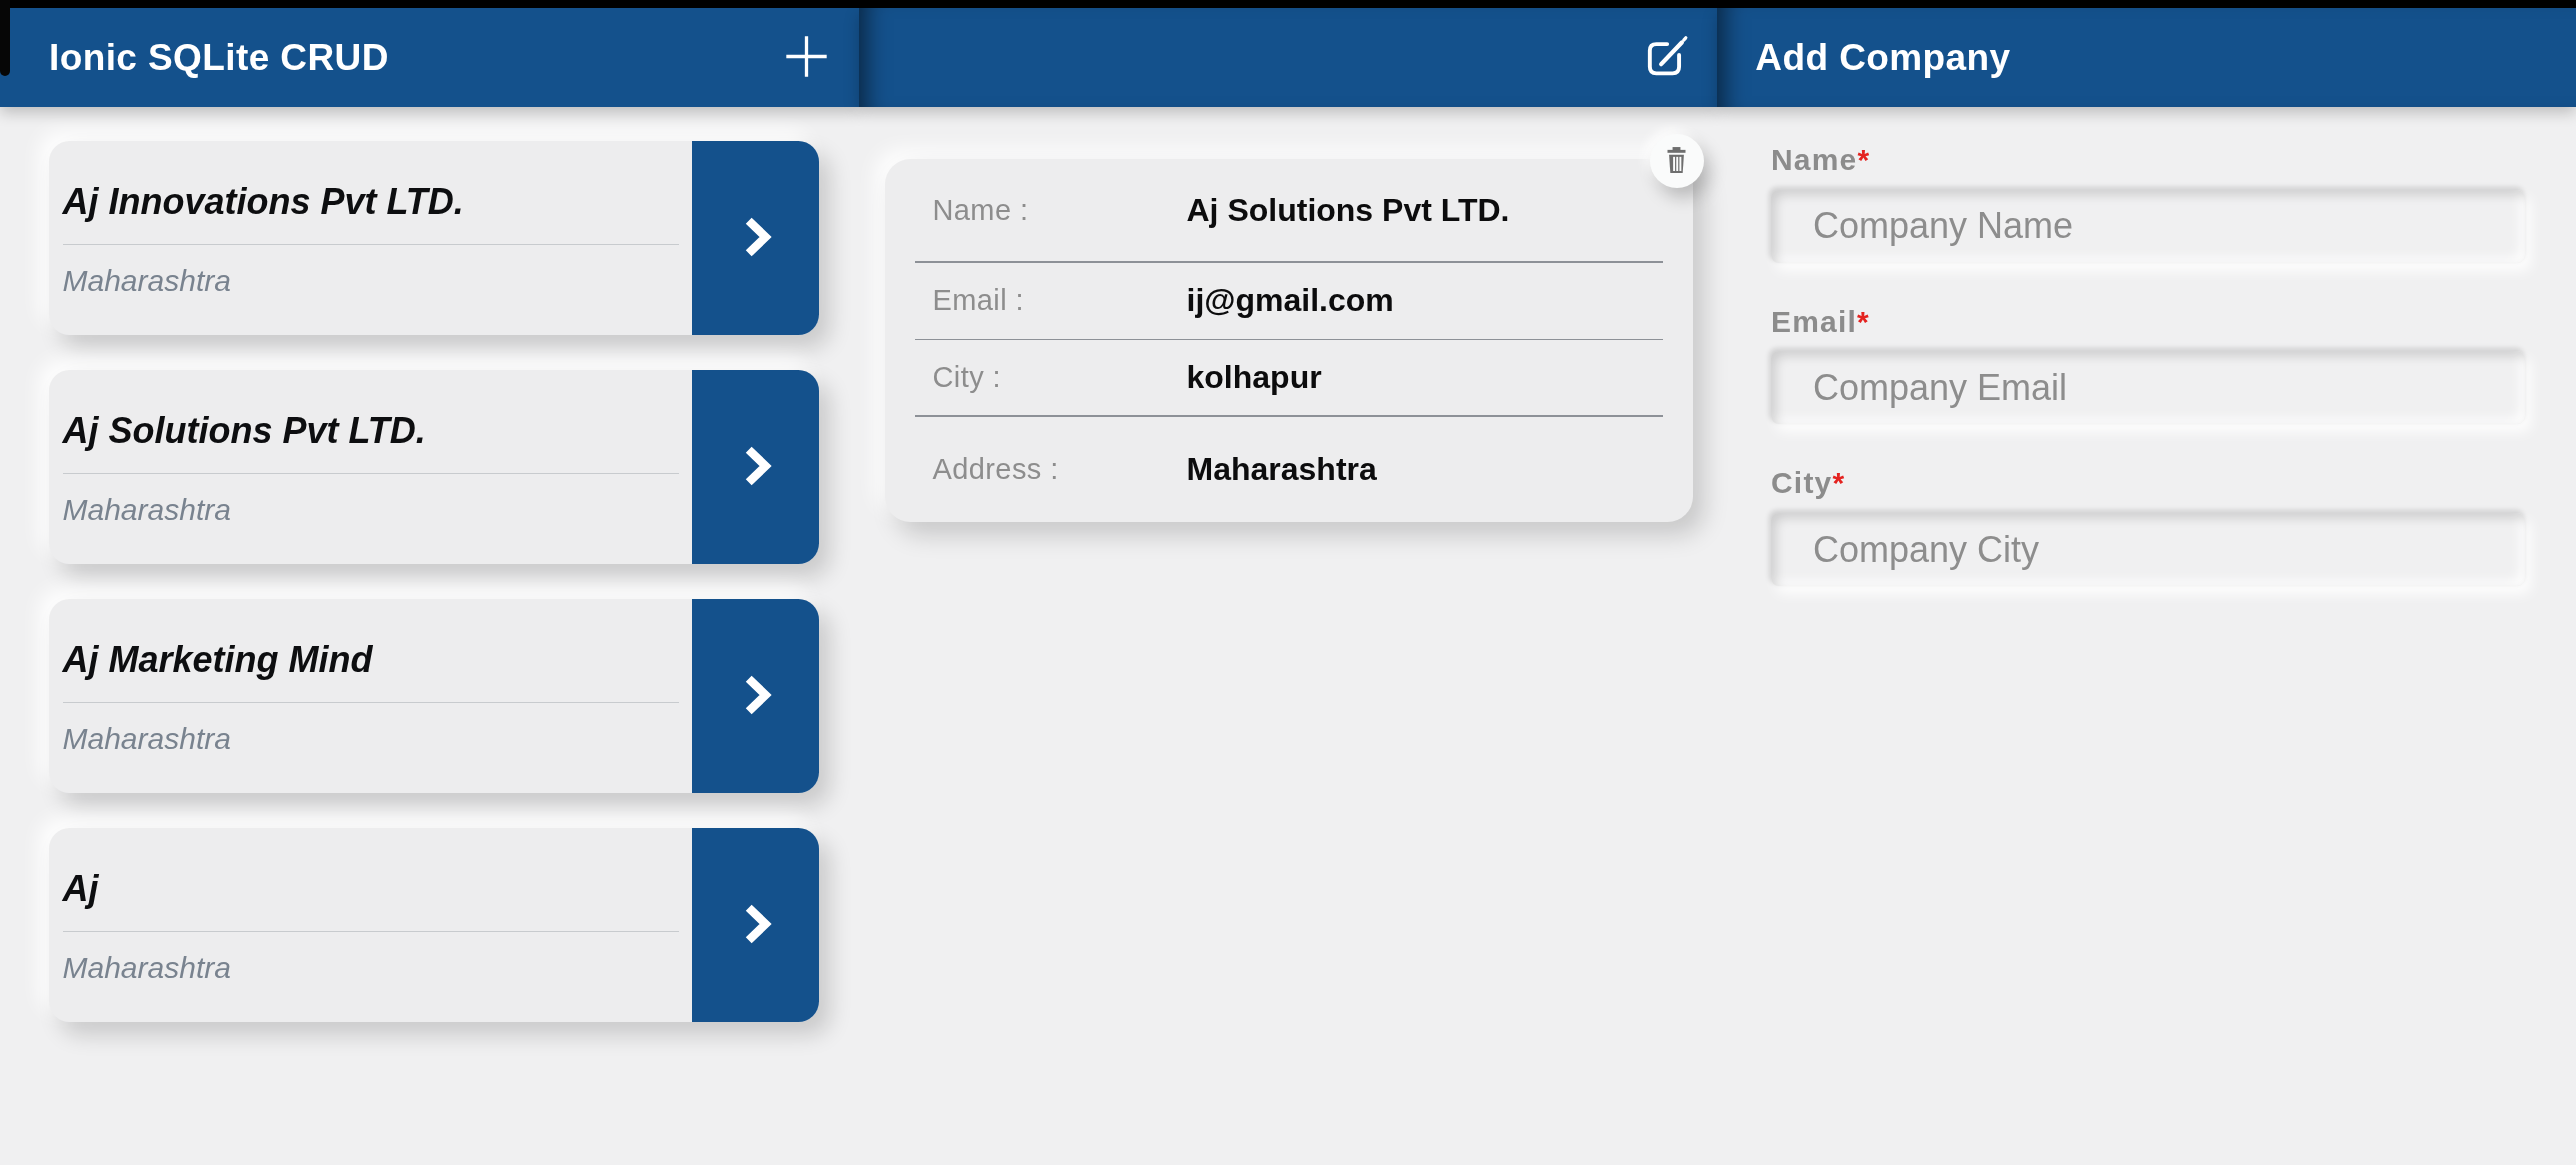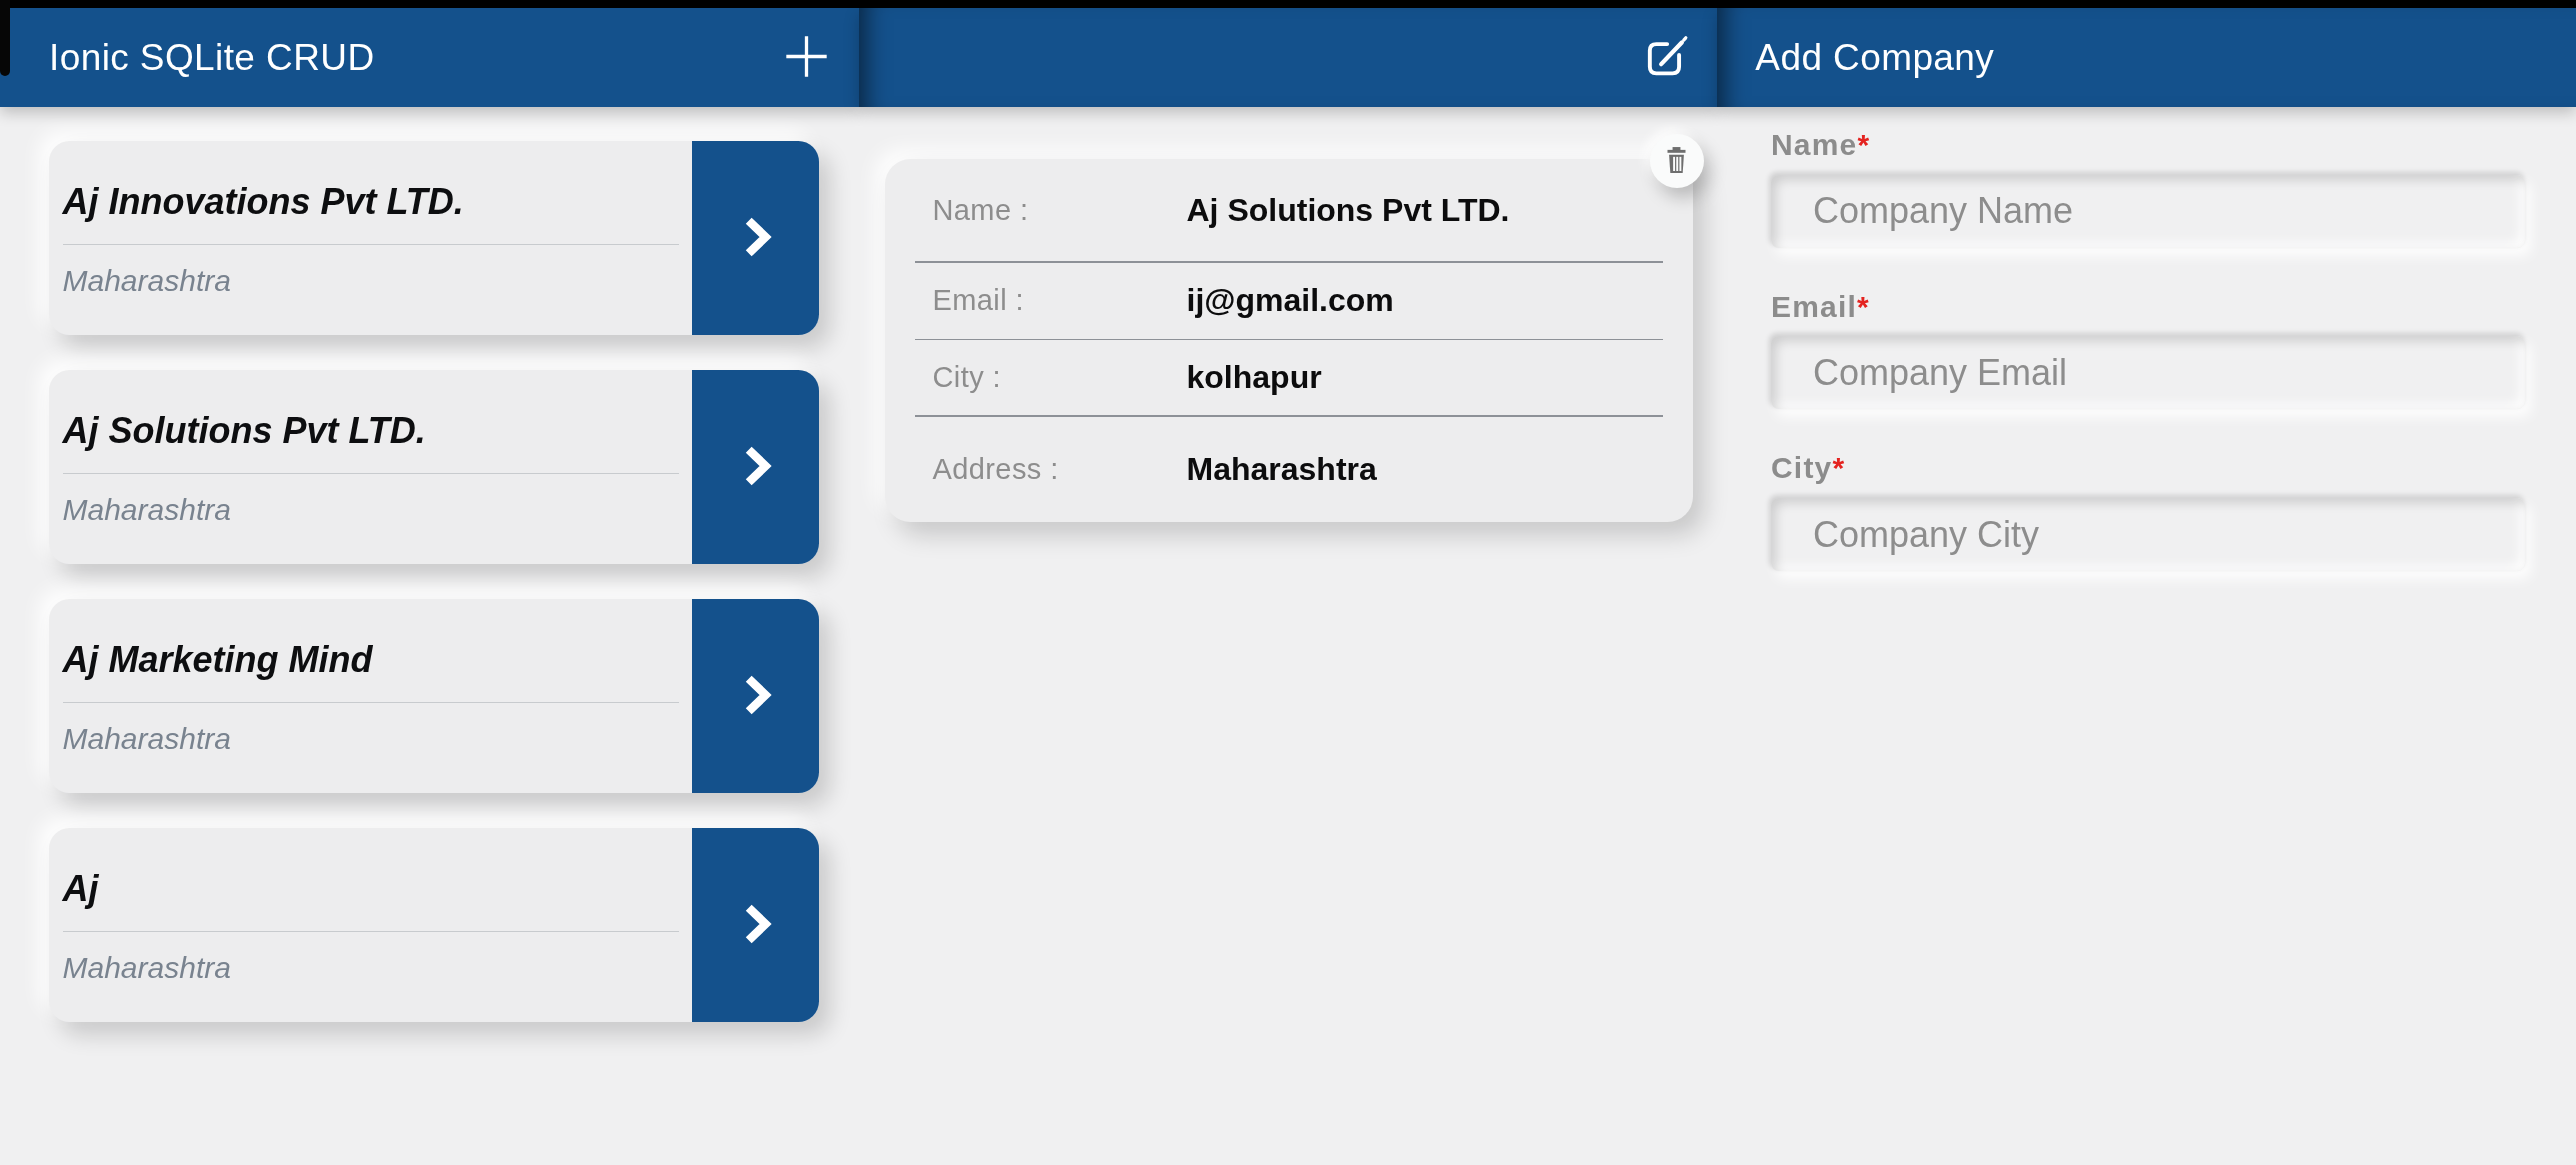--- a/index.html
+++ b/index.html
@@ -14,21 +14,21 @@
   .corner-notch{position:absolute;top:0;left:0;width:10.3px;height:76px;background:#060606;border-radius:0 0 7.2px 7.2px;z-index:41;}
   
   .toolbar-row{position:absolute;top:8px;left:0;width:2576px;height:99px;display:flex;z-index:30;}
   .toolbar{
     width:859px;height:99px;background:#14518C;
     display:flex;align-items:center;
     box-shadow:0 6.4px 14.3px rgba(0,0,0,0.22);
     position:relative;box-sizing:border-box;padding:0 24px 0 38px;
   }
   .toolbar.seam{box-shadow:0 6.4px 14.3px rgba(0,0,0,0.22), inset 24px 0 22px -16px rgba(0,0,0,0.5);}
-  .toolbar .title{color:#ffffff;font-size:37px;font-weight:400;letter-spacing:0.4px;white-space:nowrap;}
+  .toolbar .title{color:#ffffff;font-size:37px;font-weight:700;letter-spacing:0.4px;white-space:nowrap;}
   .toolbar.first{padding-left:49px;}
   .icon-btn{margin-left:auto;width:57px;height:57px;display:flex;align-items:center;justify-content:center;cursor:pointer;background:transparent;border:none;}
   
   .content{position:absolute;top:107px;left:0;width:2576px;height:1058px;display:flex;}
   .col{width:859px;height:100%;position:relative;box-sizing:border-box;}
   
   .company-card{
     position:relative;margin:0 0 35px 49px;width:770px;height:194px;
     border-radius:20.7px;background:#ededee;
     box-shadow:11px 12.7px 22px rgba(0,0,0,0.16), -9.5px -9.5px 19px rgba(255,255,255,0.92);
@@ -56,21 +56,21 @@
   .detail-row .val{font-size:32px;font-weight:700;color:#0c0c0d;}
   .detail-divider{height:1.6px;background:#8d9197;margin:0 30px;}
   .r1{height:102px;}.r2{height:76px;}.r3{height:75px;}.r4{height:106px;}
   .trash-btn{
     position:absolute;left:791px;top:27px;width:54px;height:54px;border-radius:50%;
     background:#fafbfb;border:none;cursor:pointer;z-index:5;
     box-shadow:6.4px 9.5px 17.5px rgba(0,0,0,0.22), -4.8px -4.8px 11px rgba(255,255,255,0.95);
     display:flex;align-items:center;justify-content:center;
   }
   
-  .form{padding-top:20px;}
+  .form{padding-top:35px;}
   .form-group{margin-bottom:41px;}
   .form-label{margin-left:54px;font-size:30px;font-weight:700;color:#8c8c8c;letter-spacing:1.2px;line-height:35px;}
   .form-label .req{color:#e42320;}
   .form-input{
     display:block;margin:12.7px 51px 0 54px;width:754px;height:73px;box-sizing:border-box;
     border:none;border-radius:8px;background:#f0f0f1;
     box-shadow:
       -1.6px -2.4px 4.8px rgba(0,0,0,0.13),
       5.6px 7.2px 12.7px rgba(255,255,255,0.9),
       inset 4.8px 4.8px 10.3px rgba(0,0,0,0.15),

